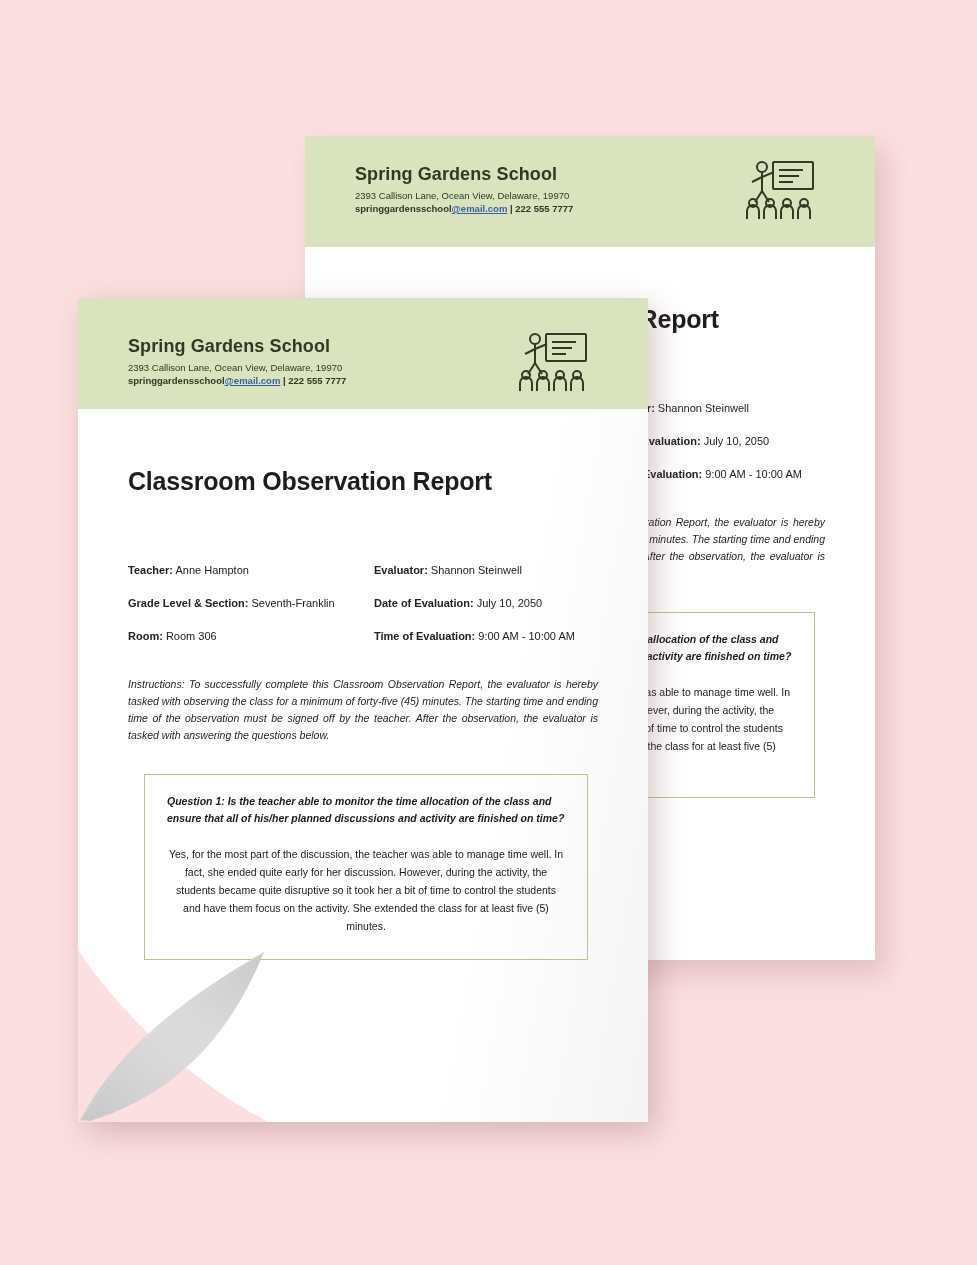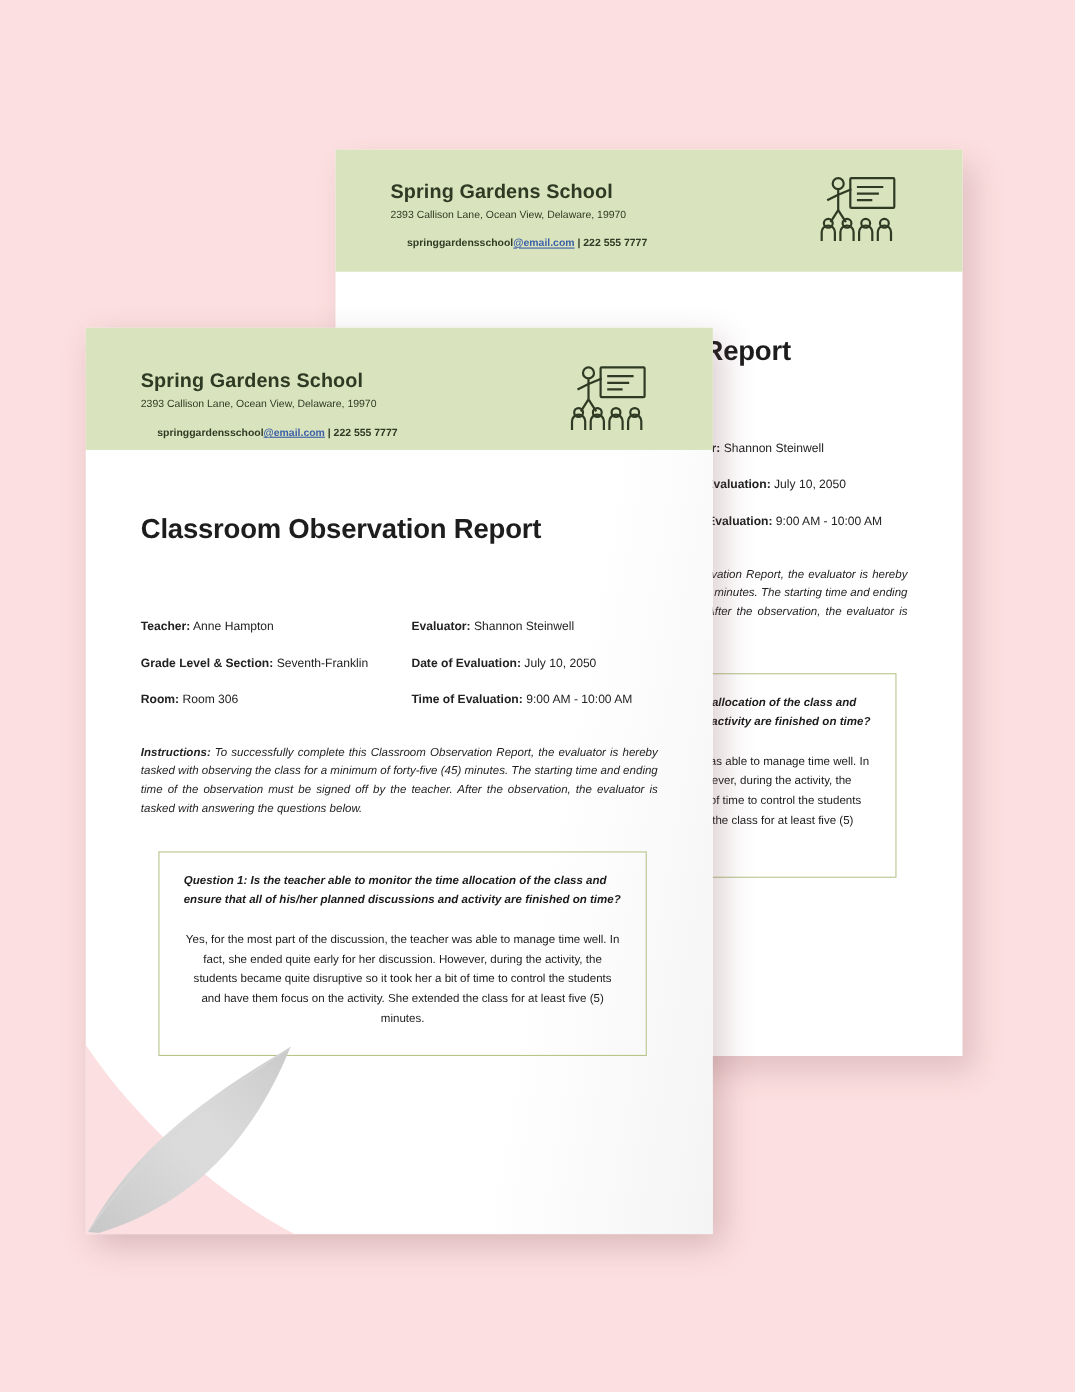--- a/index.html
+++ b/index.html
@@ -65,21 +65,21 @@
   .school-addr {
     font-size: 9.5px;
     font-weight: normal;
     color: #2f3a24;
     margin: 0 0 2px 0;
   }
   .school-contact {
     font-size: 9.5px;
     font-weight: bold;
     color: #2f3a24;
-    margin: 15px;
+    margin: 0;
   }
   .school-contact .mail {
     color: #3a5ea8;
     text-decoration: underline;
   }
 
   .header-icon {
     position: absolute;
     right: 60px;
   }
@@ -112,21 +112,21 @@
   .meta-label { font-weight: bold; }
 
   .instructions {
     margin-top: 34px;
     font-size: 10.5px;
     font-style: italic;
     line-height: 1.62;
     color: #1f1f1f;
     text-align: justify;
   }
-  .instructions b { font-weight: bold; }
+  .instructions b { font-weight: normal; }
 
   .qbox {
     margin: 30px 0 0 16px;
     border: 1px solid #b7c58c;
     box-sizing: border-box;
     padding: 18px 22px 24px 22px;
     width: 444px;
   }
   .qbox-question {
     font-size: 10.5px;

